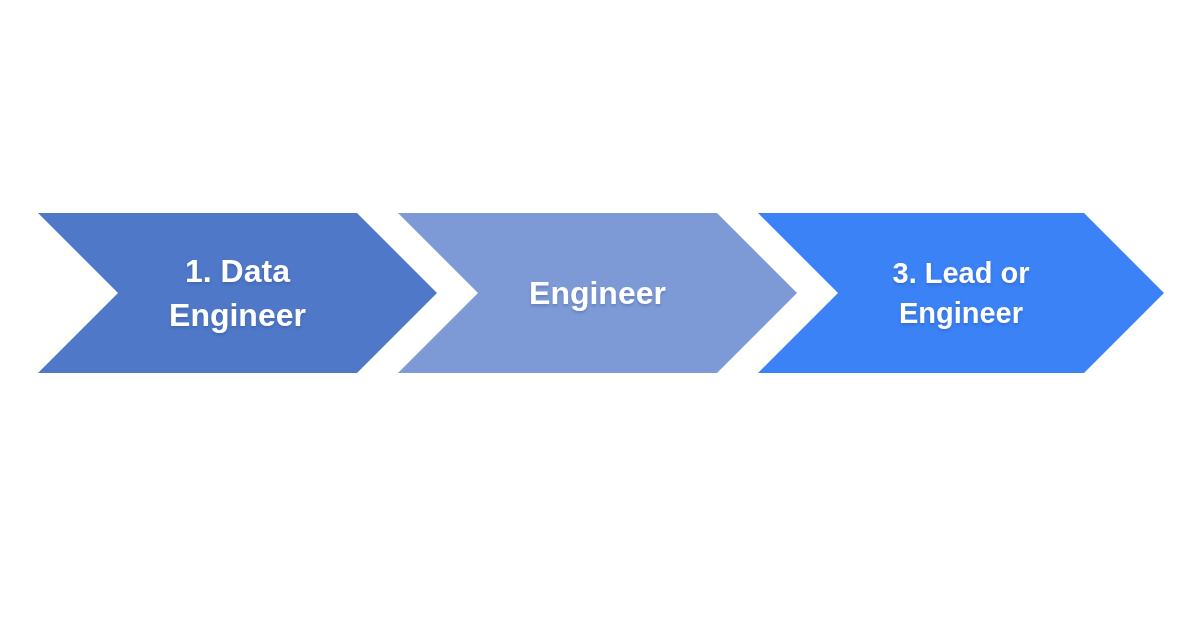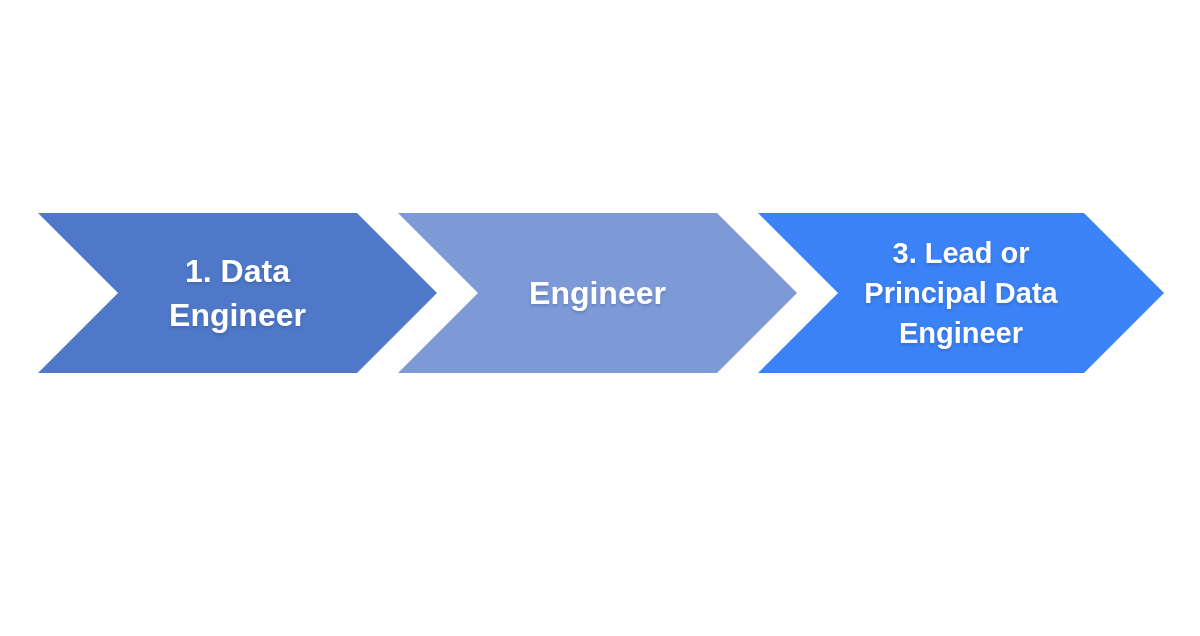--- a/index.html
+++ b/index.html
@@ -62,18 +62,17 @@
 
   <div class="chevron chevron-2" style="background-color: rgb(125, 154, 215);">
     <div class="step-label">
       <span class="step-line">Engineer</span>
     </div>
   </div>
 
   <div class="chevron chevron-3" style="background-color: #3b82f6;">
     <div class="step-label">
       <span class="step-line">3. Lead or</span>
-      <span class="step-line">Principal Data</span>
       <span class="step-line">Engineer</span>
     </div>
   </div>
 
 </div>
 
 </body></html>

